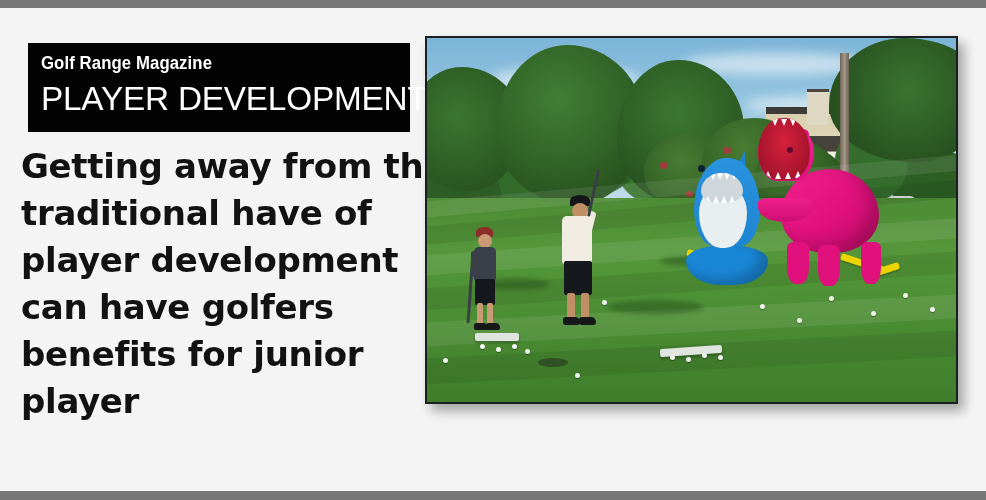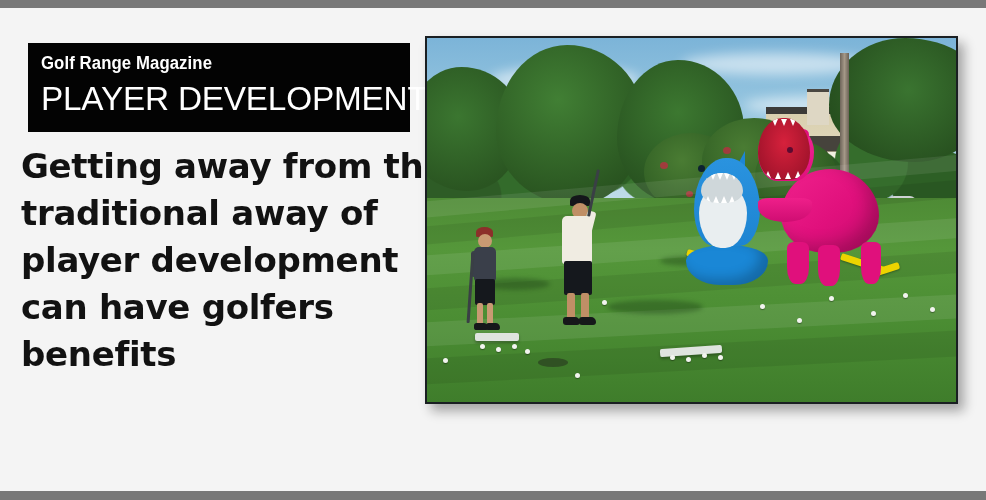--- a/index.html
+++ b/index.html
@@ -309,24 +309,25 @@
   <div class="bar-top"></div>
   <div class="bar-bottom"></div>
 
   <div class="kicker-block">
     <div class="kicker-sub">Golf Range Magazine</div>
     <div class="kicker-main">PLAYER DEVELOPMENT</div>
   </div>
 
   <div class="headline">
     <span class="ln">Getting away from the</span>
-    <span class="ln">traditional away of</span>
+    <span class="ln">traditional have of</span>
     <span class="ln">player development</span>
     <span class="ln">can have golfers</span>
-    <span class="ln">benefits</span>
+    <span class="ln">benefits for junior</span>
+    <span class="ln">player</span>
   </div>
 
   <div class="photo-wrap">
     <div class="photo">
 
       <div class="sky"></div>
       <div class="cloud" style="left:12%;top:8%;width:150px;height:26px;"></div>
       <div class="cloud" style="left:48%;top:4%;width:190px;height:22px;"></div>
       <div class="cloud" style="left:60%;top:16%;width:160px;height:18px;"></div>
 

